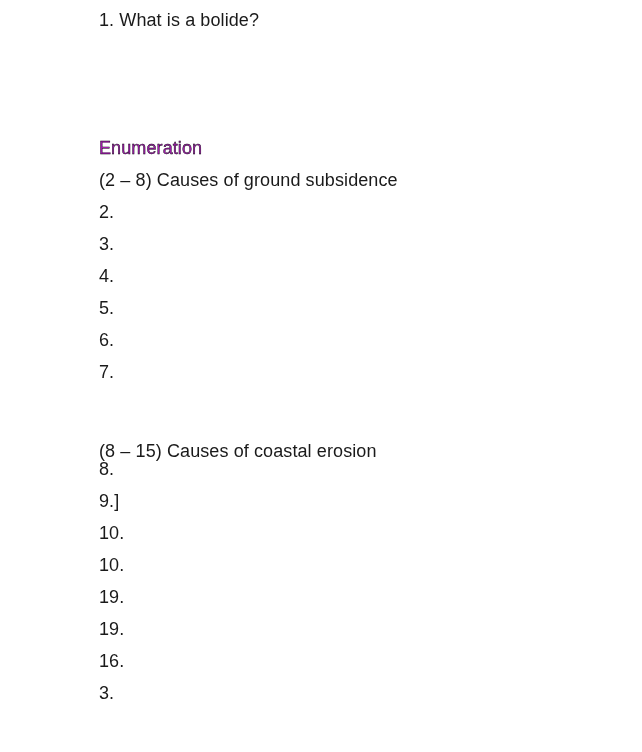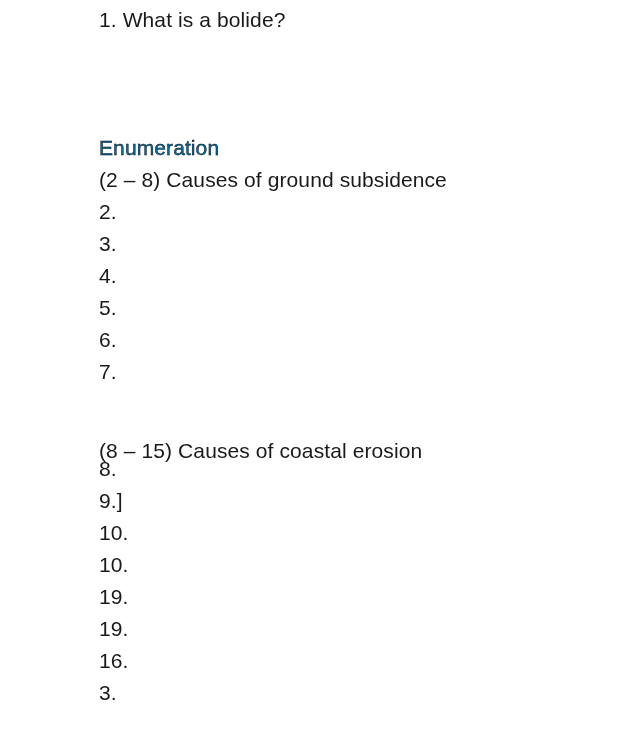--- a/index.html
+++ b/index.html
@@ -1,19 +1,19 @@
 <!DOCTYPE html>
 <html><head>
 <meta charset="utf-8">
 <style>
   html, body { margin: 0; padding: 0; background: #ffffff; }
   body { width: 642px; height: 752px; position: relative; overflow: hidden;
          font-family: "Liberation Sans", "DejaVu Sans", sans-serif; color: #1a1a1a; }
-  .line { position: absolute; left: 99px; font-size: 21px; line-height: 24px; white-space: nowrap; letter-spacing: 0.1px; }
-  .heading { font-weight: normal; color: #0369a1; -webkit-text-stroke: 0.4px #000; }
+  .line { position: absolute; left: 99px; font-size: 18px; line-height: 24px; white-space: nowrap; letter-spacing: 0.1px; }
+  .heading { font-weight: normal; color: #a21caf; -webkit-text-stroke: 0.4px #000; }
 </style>
 </head>
 <body>
 
 <div>
   <div class="line" style="top:8px">1. What is a bolide?</div>
 
   <div class="line heading" style="top:136px">Enumeration</div>
 
   <div class="line" style="top:168px">(2 – 8) Causes of ground subsidence</div>

